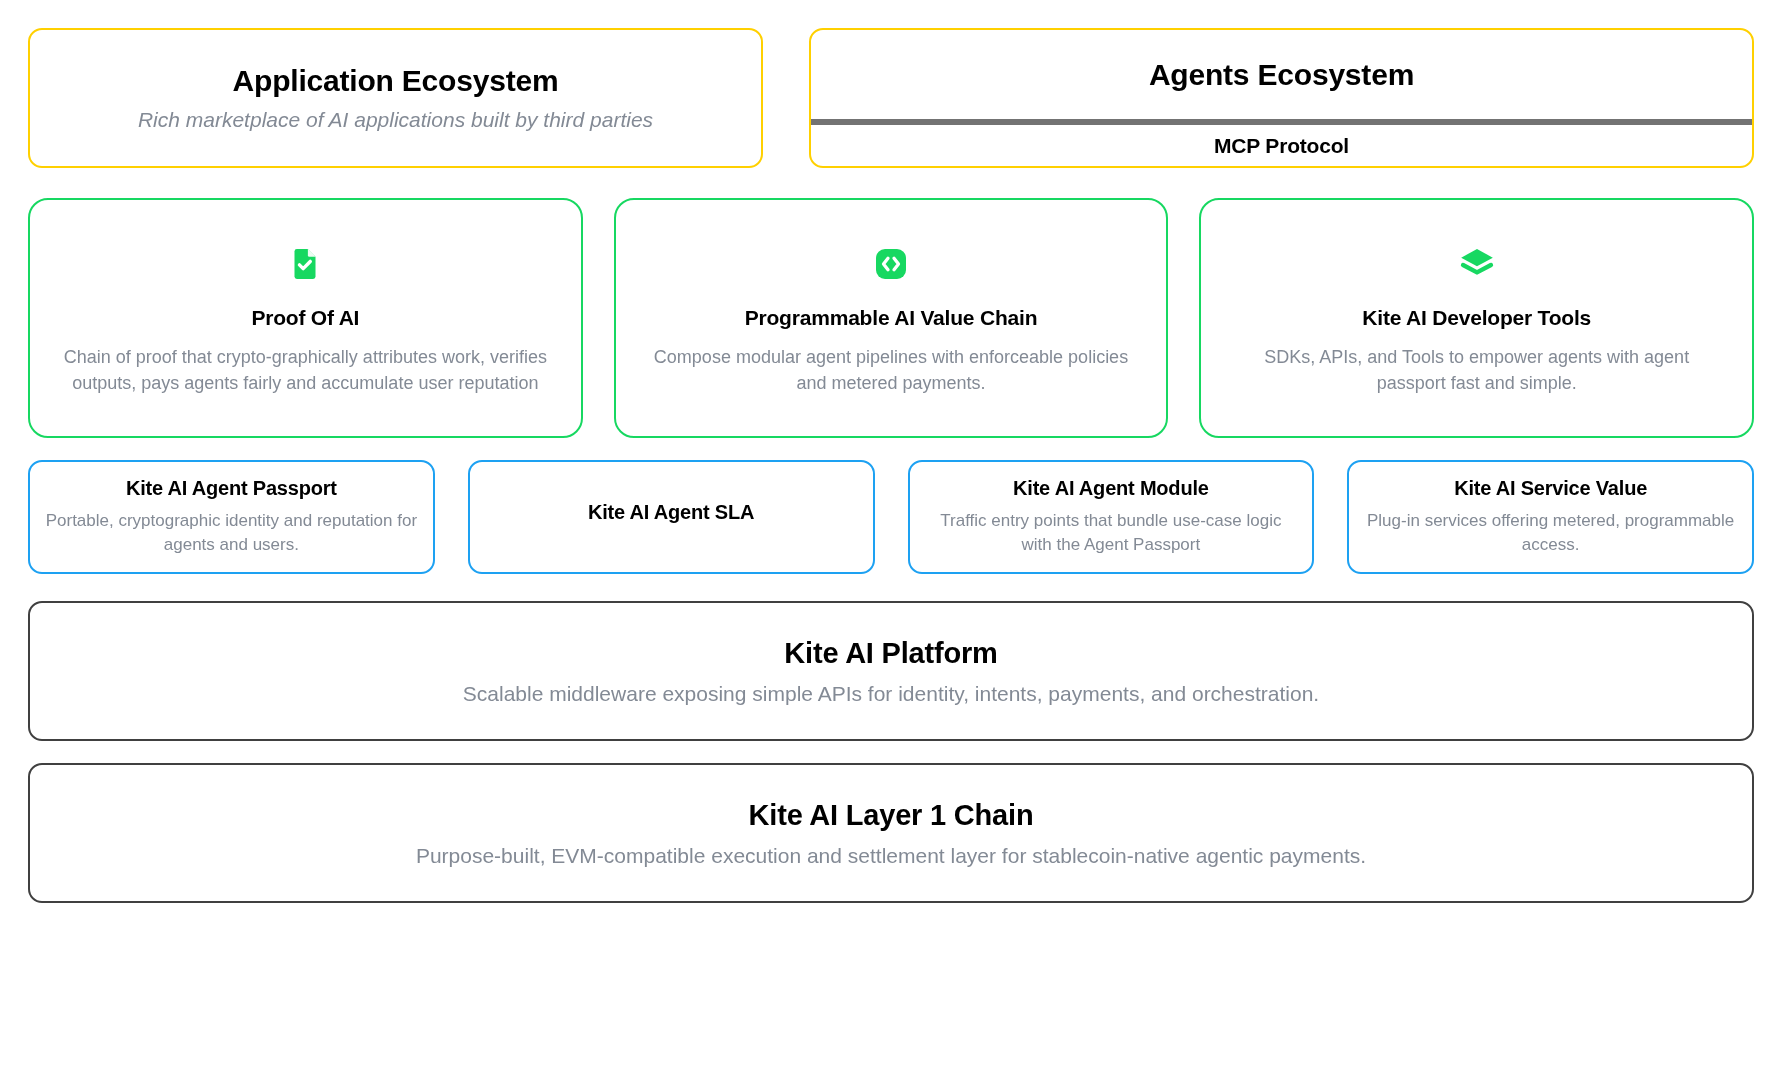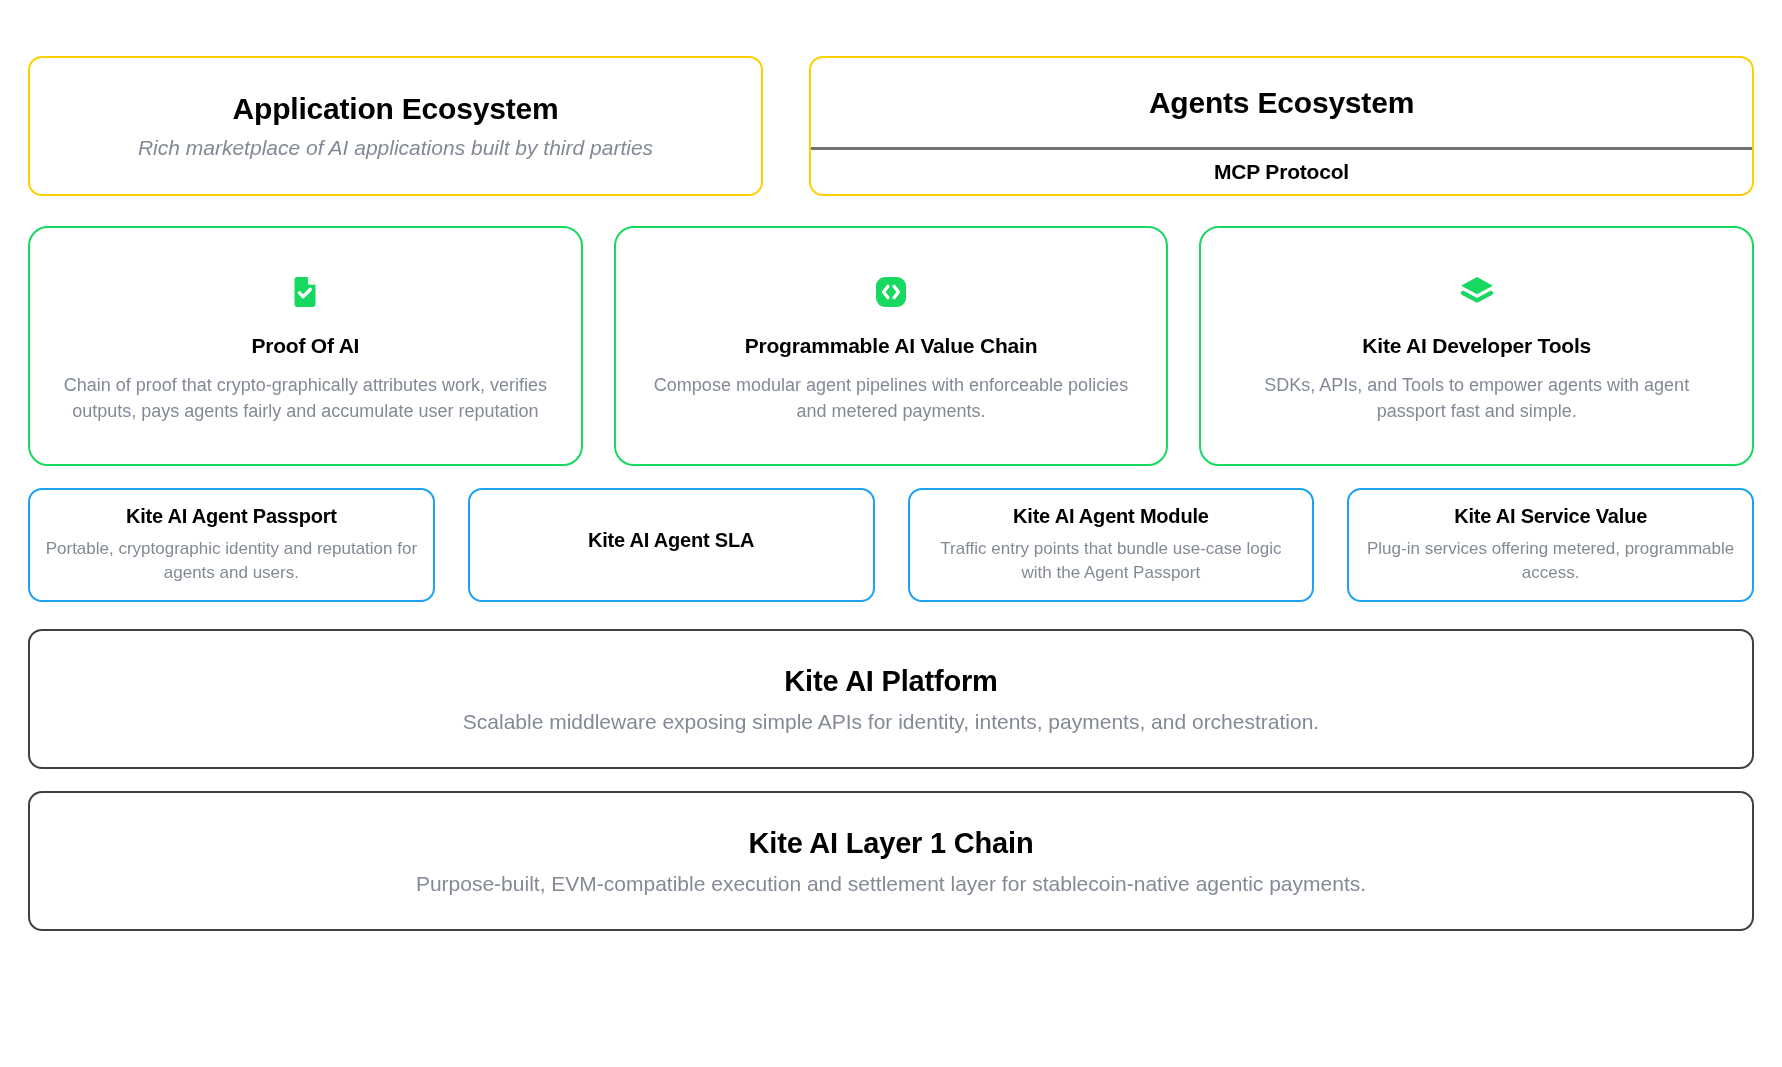--- a/index.html
+++ b/index.html
@@ -37,21 +37,20 @@
 
   .title    { color: #000000; font-weight: bold; letter-spacing: -0.2px; }
   .desc     { color: #838A95; }
 
   
   .row-eco {
     display: flex;
     gap: 46px;
     height: 140px;
     margin-bottom: 30px;
-    margin-top: 28px;
   }
   .eco-left  { flex: 0 0 735px; }
   .eco-right { flex: 1 1 auto; padding: 0; justify-content: flex-start; }
 
   .eco-left .title { font-size: 30px; margin-bottom: 10px; }
   .eco-left .desc  { font-size: 21px; font-style: italic; }
 
   .eco-head {
     flex: 1 1 auto;
     width: 100%;
@@ -59,21 +58,21 @@
     align-items: center;
     justify-content: center;
   }
   .eco-head .title { font-size: 30px; }
   .eco-sub {
     flex: 0 0 47px;
     width: 100%;
     display: flex;
     align-items: center;
     justify-content: center;
-    border-top: 3px solid #737373;
+    border-top: 6px solid #737373;
   }
   .eco-sub .title { font-size: 21px; }
 
   
   .row-green {
     display: flex;
     gap: 31px;
     height: 240px;
     margin-bottom: 22px;
   }

